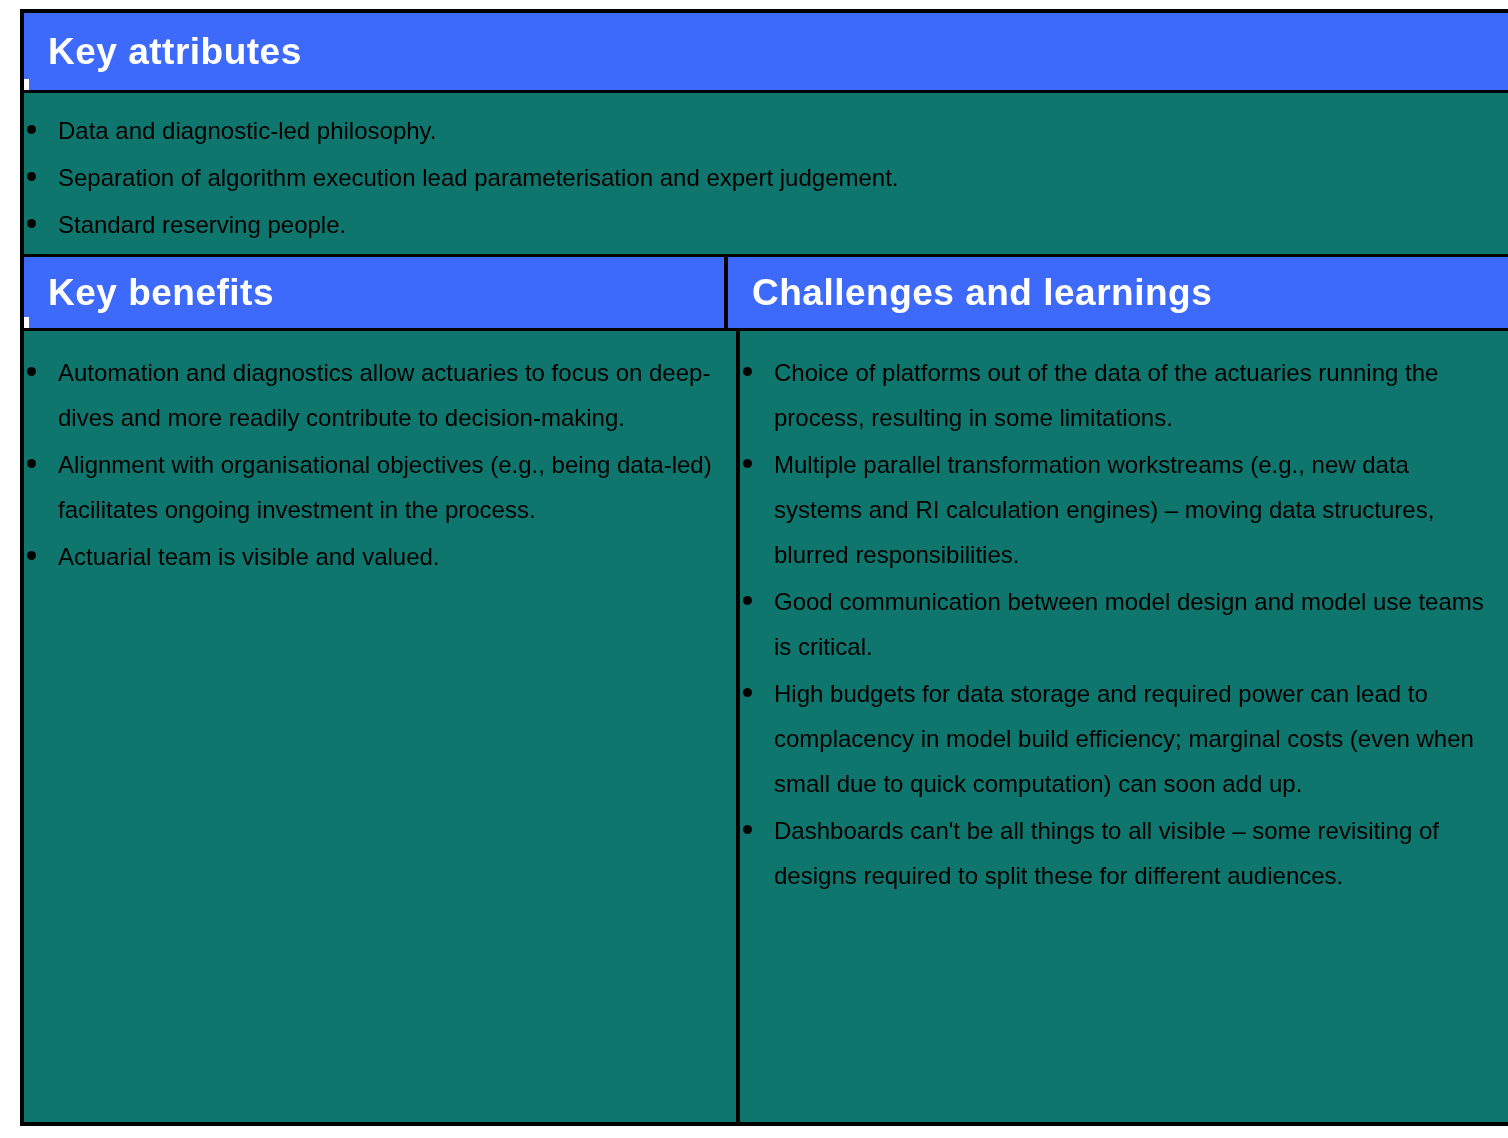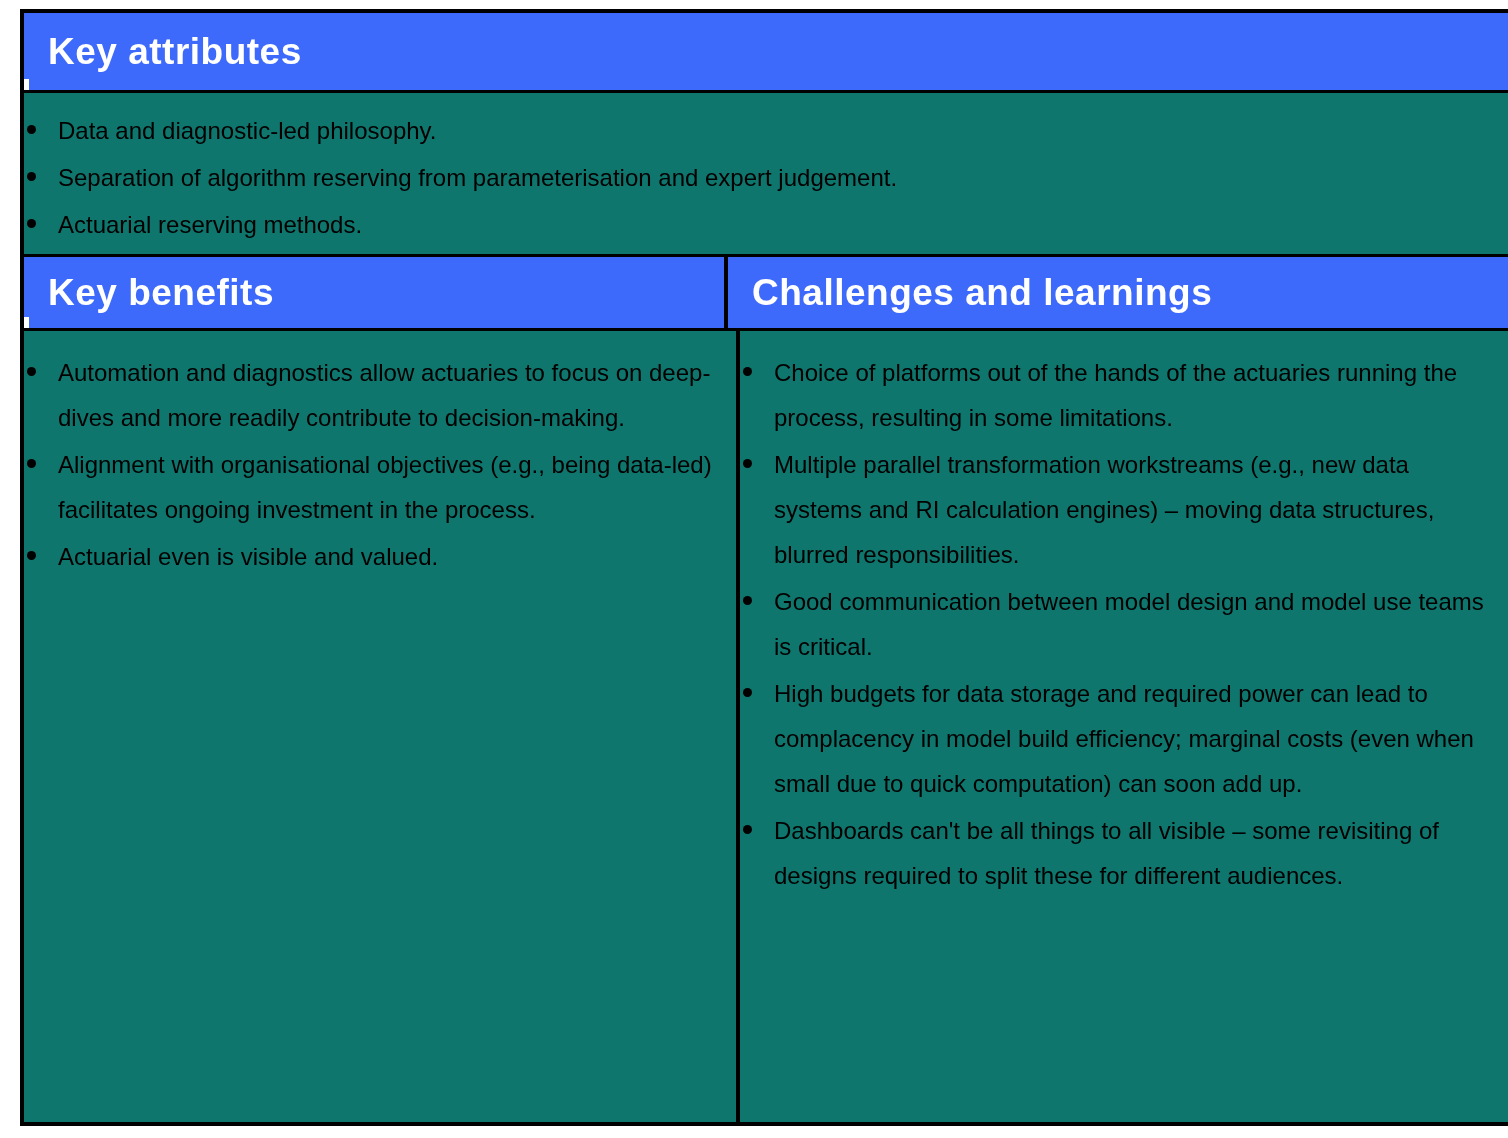--- a/index.html
+++ b/index.html
@@ -113,46 +113,46 @@
   <div class="table">
 
     <div class="hdr hdr-attributes">
       <span>Key attributes</span>
       <span class="notch"></span>
     </div>
 
     <div class="body-attributes">
       <ul class="bullets">
           <li>Data and diagnostic-led philosophy.</li>
-          <li>Separation of algorithm reserving from parameterisation and expert judgement.</li>
-          <li>Actuarial reserving methods.</li>
+          <li>Separation of algorithm execution lead parameterisation and expert judgement.</li>
+          <li>Standard reserving people.</li>
         </ul>
     </div>
 
     <div class="hdr-row">
       <div class="hdr cell-l">
         <span>Key benefits</span>
         <span class="notch"></span>
       </div>
       <div class="hdr cell-r">
         <span>Challenges and learnings</span>
       </div>
     </div>
 
     <div class="body-row">
       <div class="cell-l">
         <ul class="bullets">
             <li>Automation and diagnostics allow actuaries to focus on deep-dives and more readily contribute to decision-making.</li>
             <li>Alignment with organisational objectives (e.g., being data-led) facilitates ongoing investment in the process.</li>
-            <li>Actuarial even is visible and valued.</li>
+            <li>Actuarial team is visible and valued.</li>
           </ul>
       </div>
       <div class="cell-r">
         <ul class="bullets">
-            <li>Choice of platforms out of the hands of the actuaries running the process, resulting in some limitations.</li>
+            <li>Choice of platforms out of the data of the actuaries running the process, resulting in some limitations.</li>
             <li>Multiple parallel transformation workstreams (e.g., new data systems and RI calculation engines) – moving data structures, blurred responsibilities.</li>
             <li>Good communication between model design and model use teams is critical.</li>
             <li>High budgets for data storage and required power can lead to complacency in model build efficiency; marginal costs (even when small due to quick computation) can soon add up.</li>
             <li>Dashboards can't be all things to all visible – some revisiting of designs required to split these for different audiences.</li>
           </ul>
       </div>
     </div>
 
   </div>
 </div>

